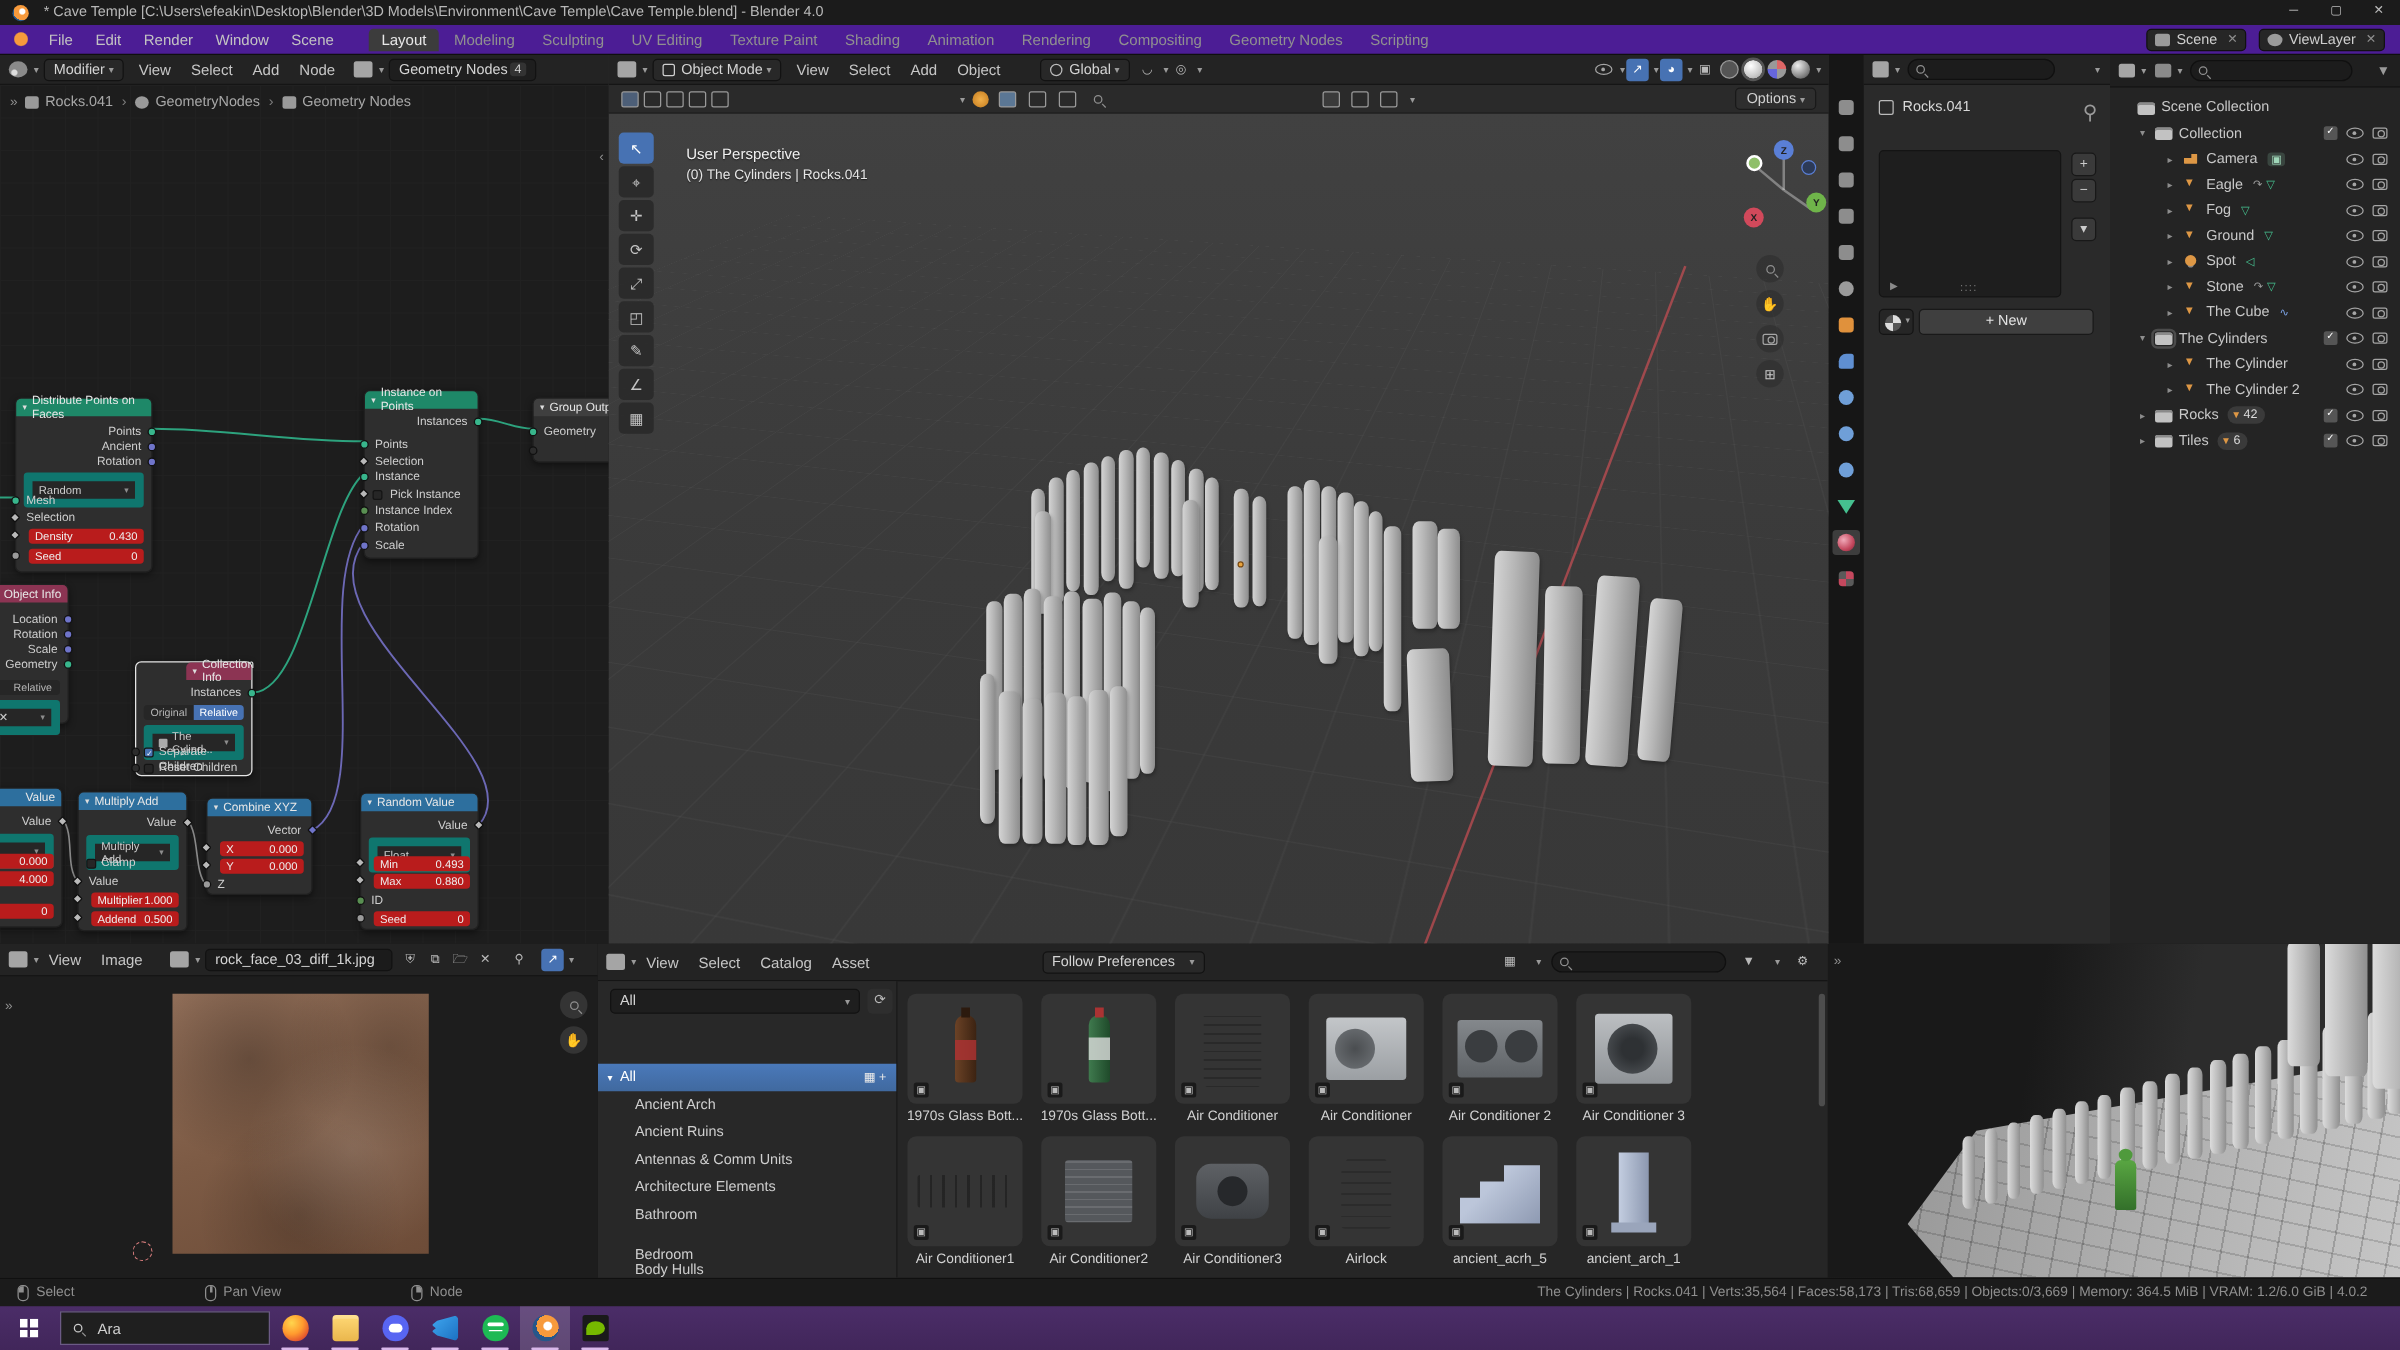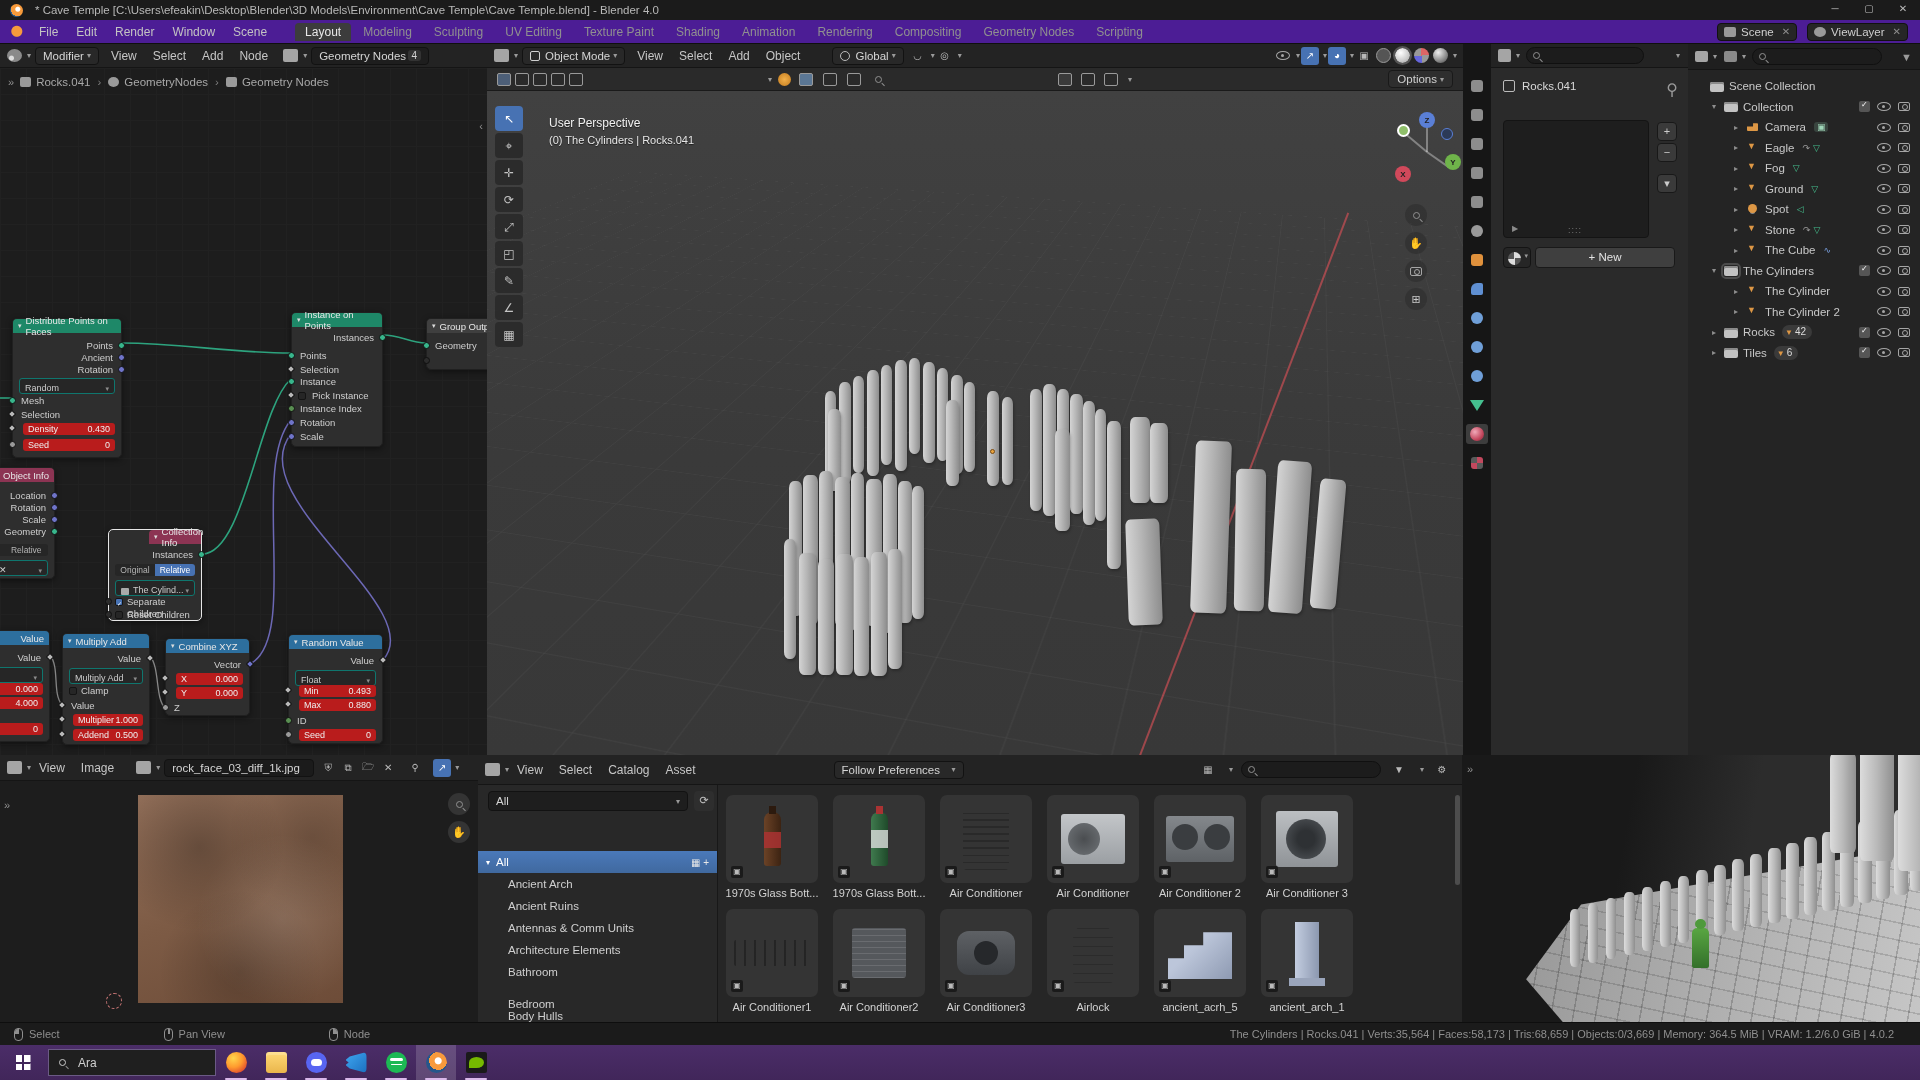--- a/index.html
+++ b/index.html
@@ -52,21 +52,21 @@
   .nhead .nchev { font-size:7px; margin-right:4px; color:#ddd; }
   .nhead.teal { background:#1e8868; } .nhead.maroon { background:#8c3453; } .nhead.blue { background:#2d6f9e; } .nhead.gray { background:#3f3f3f; }
   .nrow { position:absolute; left:0; right:0; height:12px; line-height:12px; padding:0 8px; }
   .nrow.right { text-align:right; }
   .sock { position:absolute; width:7px; height:7px; border-radius:50%; border:1px solid #101010; top:2px; }
   .sock.l { left:-4px; } .sock.r { right:-4px; }
   .sock.green { background:#38b68c; } .sock.purple { background:#6f74c9; } .sock.gray { background:#9a9a9a; } .sock.int { background:#598f52; } .sock.hollow { background:#2c2c2c; }
   .sock.diamond { width:6px; height:6px; border-radius:1px; transform:rotate(45deg); background:#b9b9b9; }
   .nfield { position:absolute; left:6px; right:6px; height:12px; background:#b91c1c; border-radius:3px; font-size:9px; color:#eee; display:flex; padding:0 5px; align-items:center; }
   .nfield .fv { margin-left:auto; }
-  .ndrop { position:absolute; left:6px; right:6px; height:16px; background:#262626; border:1px solid #0f766e; border-radius:3px; font-size:9px; color:#ccc; display:flex; padding:0 5px; align-items:flex-end; }
+  .ndrop { position:absolute; left:6px; right:6px; height:28px; background:#262626; border:7px solid #0f766e; border-radius:3px; font-size:9px; color:#ccc; display:flex; padding:0 5px; align-items:center; }
   .ndrop::after { content:"▾"; font-size:7px; margin-left:auto; color:#8d8d8d; }
   .ncb { position:absolute; width:8px; height:8px; background:#262626; border:1px solid #141414; border-radius:2px; top:2px; left:8px; }
   .ncb.on { background:#4772b3; } .ncb.on::after { content:"✓"; color:#fff; font-size:6px; position:absolute; left:1px; top:-1px; }
   .ncb-label { position:absolute; left:20px; top:0; height:12px; line-height:12px; }
   .ntoggle { position:absolute; left:6px; right:6px; height:12px; display:flex; }
   .ntoggle span { flex:1; text-align:center; font-size:8.5px; line-height:12px; background:#262626; color:#b5b5b5; }
   .ntoggle span:first-child { border-radius:3px 0 0 3px; }
   .ntoggle span:last-child { border-radius:0 3px 3px 0; }
   .ntoggle .on { background:#4772b3; color:#fff; }
 

